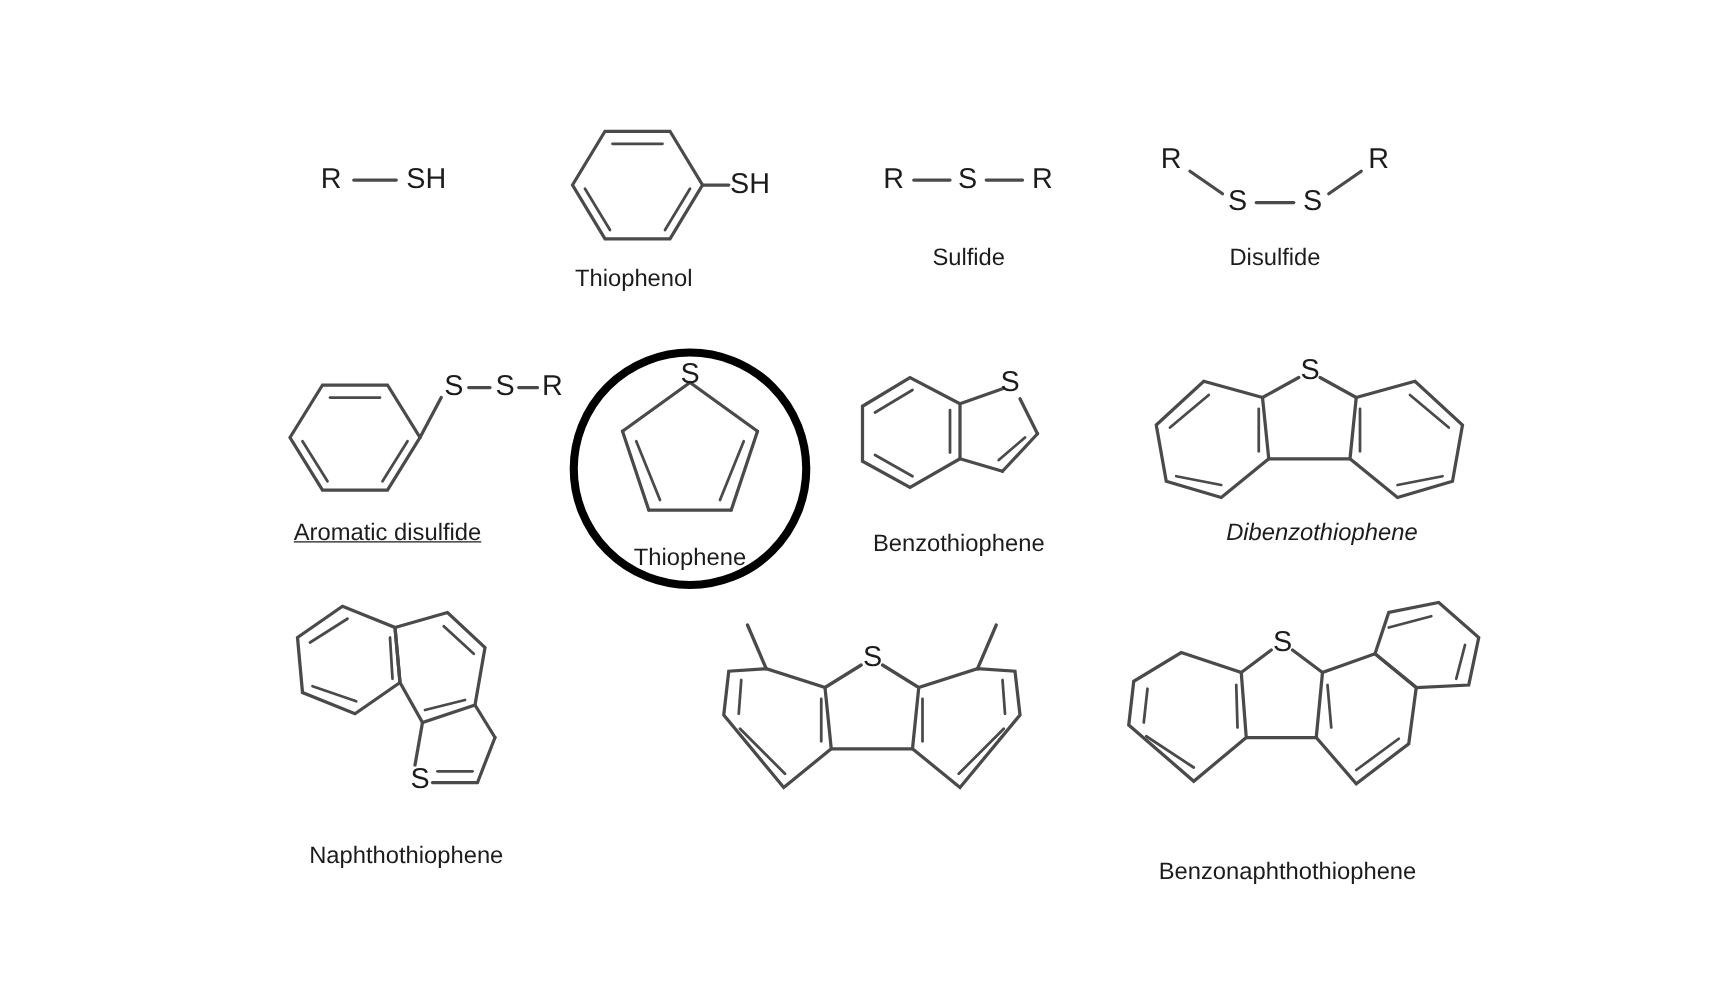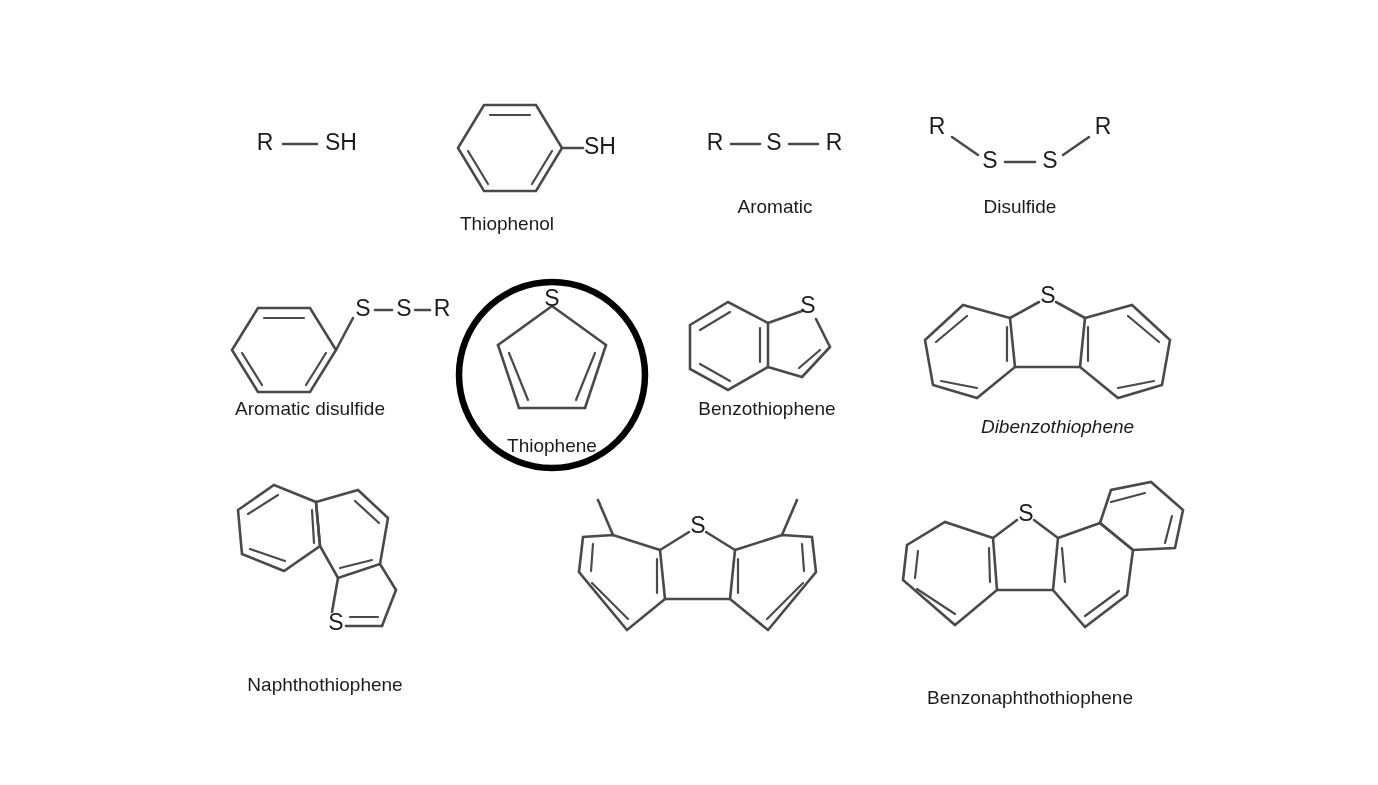--- a/index.html
+++ b/index.html
@@ -59,21 +59,21 @@
 
   <div class="cell" style="left:700px;top:118px;">
     <svg width="150" height="52" viewBox="0 0 150 52">
       <text class="atom" x="15" y="26">R</text>
       <line class="bond" x1="31" y1="26" x2="60" y2="26"></line>
       <text class="atom" x="74" y="26">S</text>
       <line class="bond" x1="89" y1="26" x2="118" y2="26"></line>
       <text class="atom" x="134" y="26">R</text>
     </svg>
   </div>
-  <div class="caption" style="left:680px;top:195px;width:190px;">Aromatic</div>
+  <div class="caption" style="left:680px;top:195px;width:190px;">Sulfide</div>
 
   <div class="cell" style="left:920px;top:112px;">
     <svg width="200" height="62" viewBox="0 0 200 62">
       <text class="atom" x="17" y="16">R</text>
       <line class="bond" x1="32" y1="25" x2="58" y2="43"></line>
       <text class="atom" x="70" y="50">S</text>
       <line class="bond" x1="85" y1="50" x2="115" y2="50"></line>
       <text class="atom" x="130" y="50">S</text>
       <line class="bond" x1="143" y1="43" x2="169" y2="25"></line>
       <text class="atom" x="183" y="16">R</text>
@@ -88,21 +88,21 @@
       <line class="bond-inner" x1="24" y1="63" x2="44" y2="95"></line>
       <line class="bond-inner" x1="88" y1="95" x2="108" y2="63"></line>
       <line class="bond" x1="118" y1="60" x2="135" y2="28"></line>
       <text class="atom" x="145" y="20">S</text>
       <line class="bond" x1="157" y1="20" x2="174" y2="20"></line>
       <text class="atom" x="186" y="20">S</text>
       <line class="bond" x1="197" y1="20" x2="212" y2="20"></line>
       <text class="atom" x="224" y="20">R</text>
     </svg>
   </div>
-  <div class="caption" style="left:210px;top:397px;width:200px;">Aromatic disulfide</div>
+  <div class="caption" style="left:210px;top:415px;width:200px;text-decoration:underline;">Aromatic disulfide</div>
 
   <div class="cell" style="left:452px;top:278px;">
     <svg width="200" height="196" viewBox="0 0 200 196">
       <circle class="highlight-ring" cx="100" cy="97" r="93"></circle>
 
       <line class="bond" x1="100" y1="28" x2="46" y2="67"></line>
       <line class="bond" x1="46" y1="67" x2="67" y2="130"></line>
       <line class="bond" x1="67" y1="130" x2="133" y2="130"></line>
       <line class="bond" x1="133" y1="130" x2="154" y2="67"></line>
       <line class="bond" x1="154" y1="67" x2="100" y2="28"></line>
@@ -123,21 +123,21 @@
       <line class="bond-inner" x1="80" y1="43" x2="80" y2="77"></line>
 
       <line class="bond" x1="88" y1="38" x2="122" y2="26"></line>
       <line class="bond" x1="136" y1="34" x2="150" y2="62"></line>
       <line class="bond" x1="150" y1="62" x2="122" y2="92"></line>
       <line class="bond" x1="122" y1="92" x2="88" y2="82"></line>
       <line class="bond-inner" x1="140" y1="65" x2="119" y2="83"></line>
       <text class="atom" x="128" y="22">S</text>
     </svg>
   </div>
-  <div class="caption" style="left:672px;top:397px;width:190px;">Benzothiophene</div>
+  <div class="caption" style="left:672px;top:424px;width:190px;">Benzothiophene</div>
 
   <div class="cell" style="left:915px;top:285px;">
     <svg width="265" height="125" viewBox="0 0 265 125">
 
       <polygon class="bond" points="10,55 48,20 95,33 100,82 62,113 18,100"></polygon>
       <line class="bond-inner" x1="21" y1="57" x2="52" y2="31"></line>
       <line class="bond-inner" x1="26" y1="96" x2="62" y2="103"></line>
       <line class="bond-inner" x1="92" y1="42" x2="92" y2="76"></line>
 
       <line class="bond" x1="95" y1="33" x2="124" y2="17"></line>

